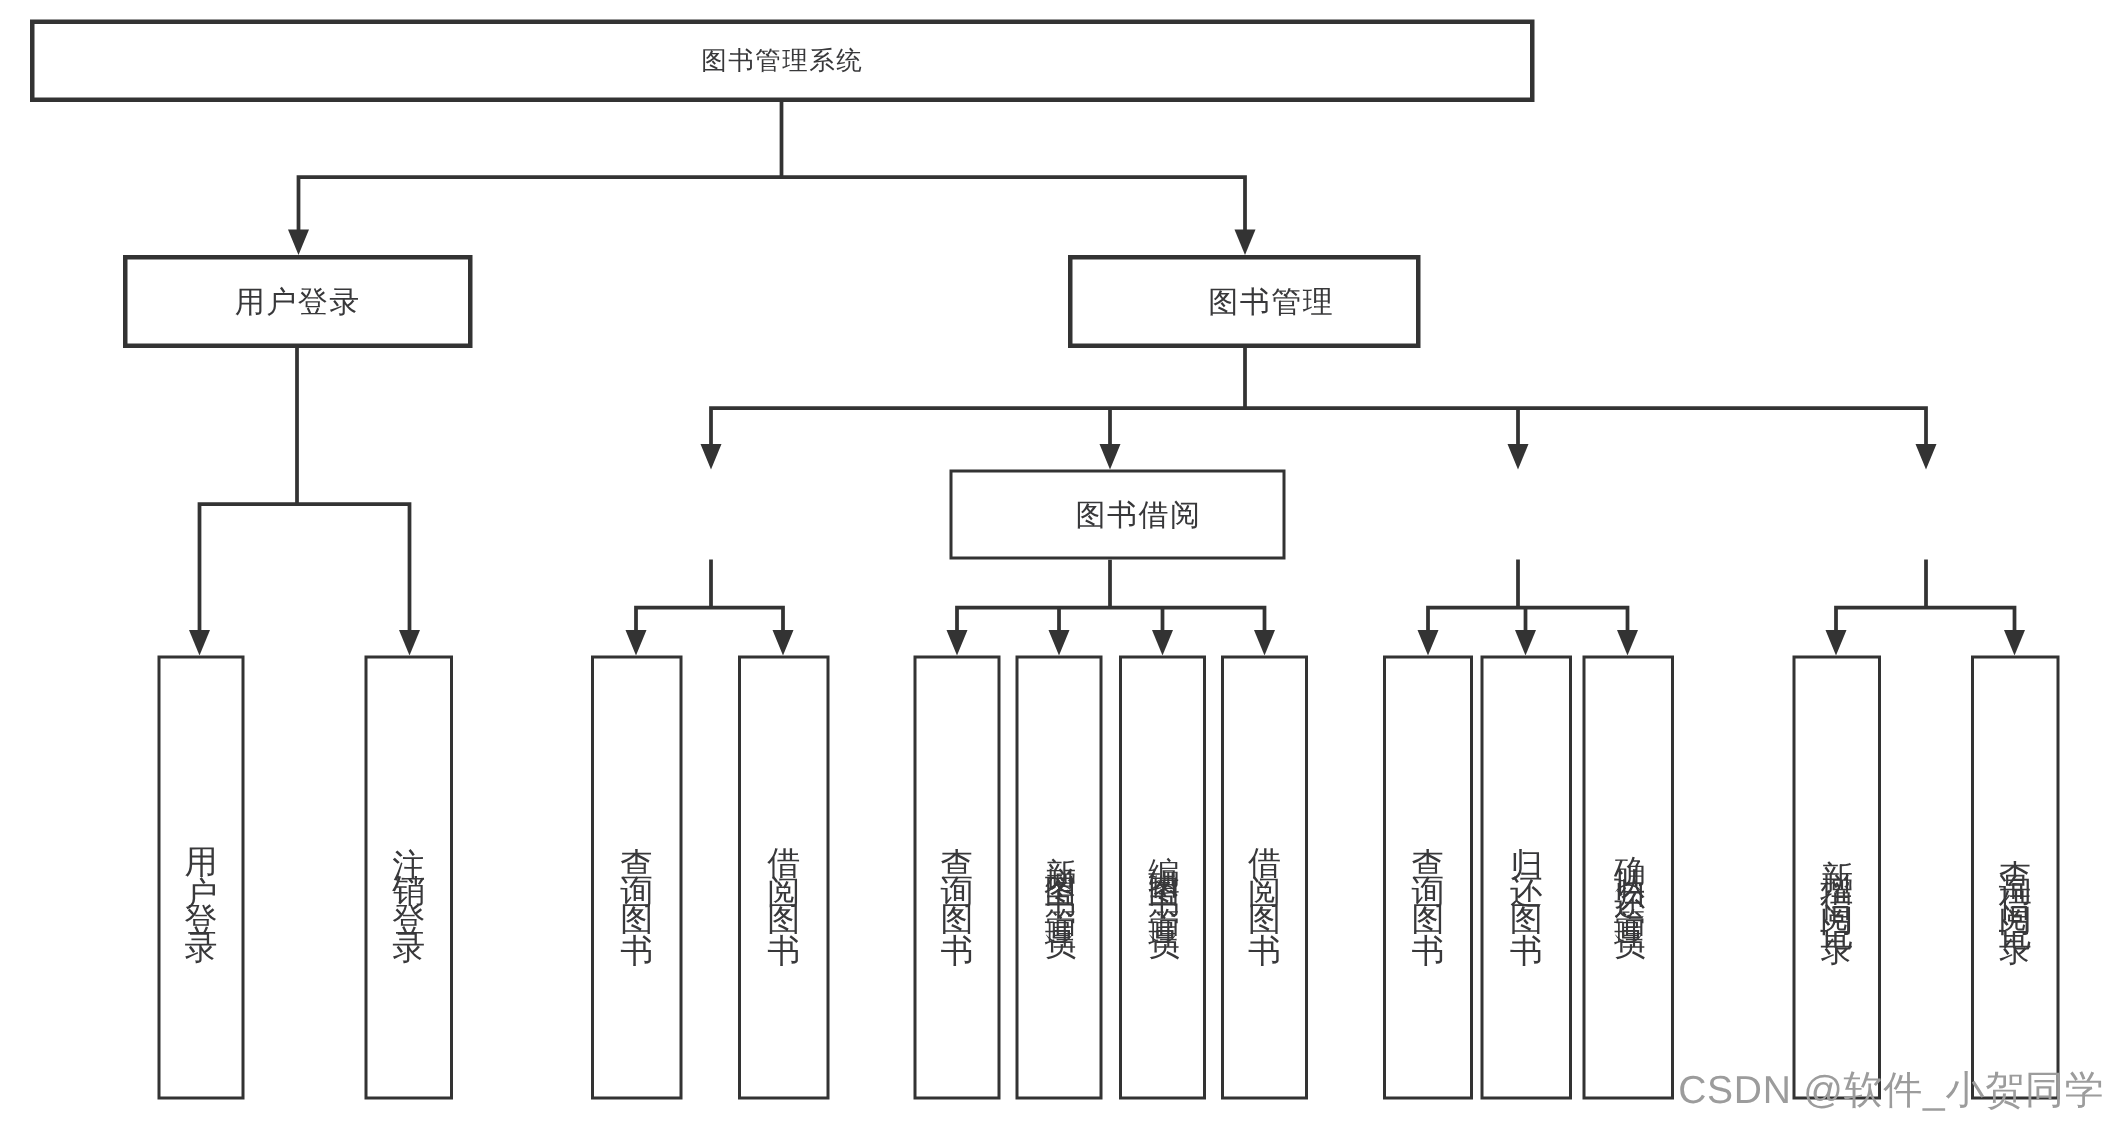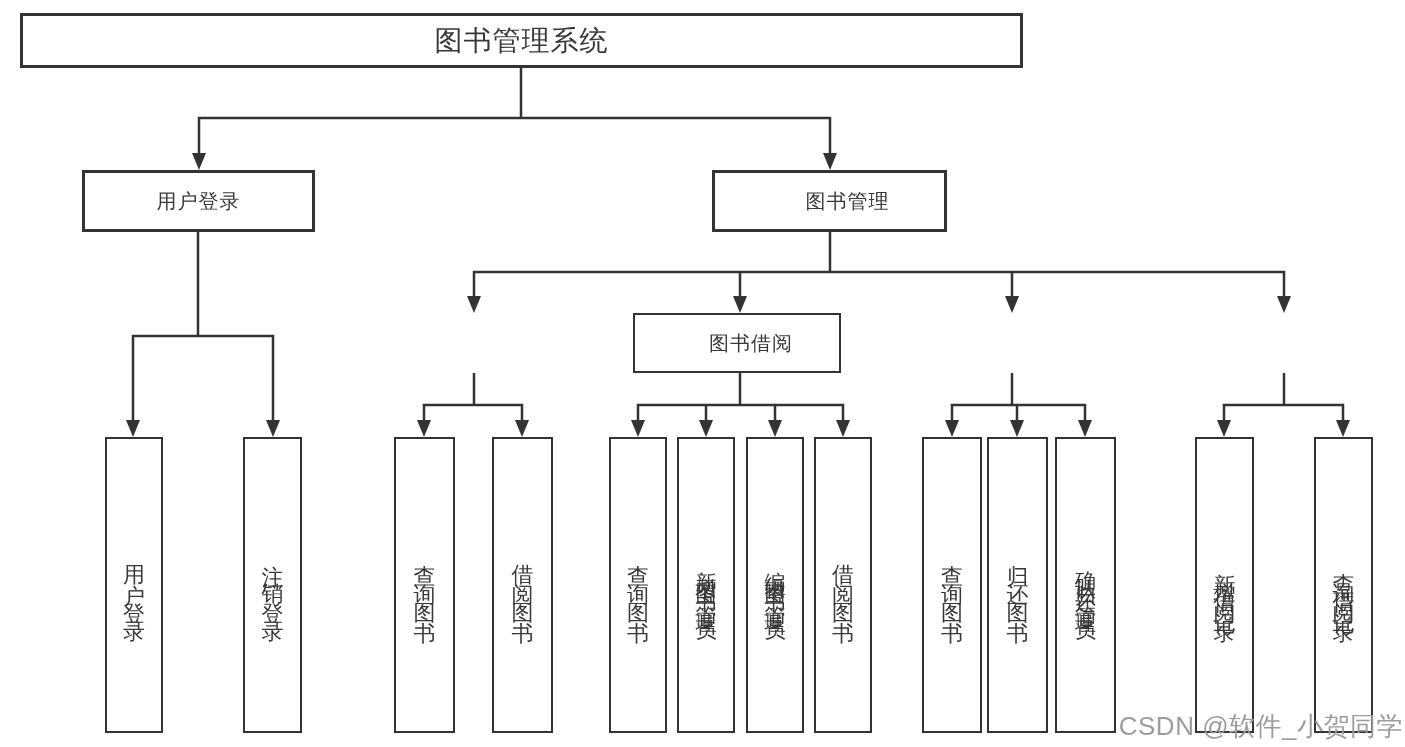--- a/index.html
+++ b/index.html
@@ -28,21 +28,21 @@
     background: #ffffff;
     border: 2.5px solid #333333;
     display: flex;
     align-items: center;
     justify-content: center;
     text-align: center;
   }
   .node.lvl-root, .node.lvl-2 {
     border-width: 3px;
   }
-  .node.lvl-root span { font-size: 28px; letter-spacing: 1px; }
+  .node.lvl-root span { font-size: 17px; letter-spacing: 1px; }
   .node.lvl-2 span, .node.lvl-3 span { font-size: 20px; letter-spacing: 1px; }
   .leaf {
     position: absolute;
     box-sizing: border-box;
     background: #ffffff;
     border: 2.5px solid #333333;
     display: flex;
     align-items: center;
     justify-content: center;
     top: 437px;
@@ -125,21 +125,21 @@
     <span>图书管理系统</span>
   </div>
 
   <div class="node lvl-2" style="left:82px; top:170px; width:233px; height:62px;">
     <span>用户登录</span>
   </div>
   <div class="node lvl-2" style="left:712px; top:170px; width:235px; height:62px;padding-left:36px;">
     <span>图书管理</span>
   </div>
 
-  <div class="node lvl-3" style="left:633px; top:313px; width:208px; height:60px;padding-left:28px;">
+  <div class="node lvl-3" style="left:633px; top:313px; width:224px; height:60px;padding-left:28px;">
     <span>图书借阅</span>
   </div>
 
   <div class="leaf" style="left:105px; width:58px;">
     <span class="leaf-label len-short">用户登录</span>
   </div>
   <div class="leaf" style="left:243px; width:59px;">
     <span class="leaf-label len-short">注销登录</span>
   </div>
 

